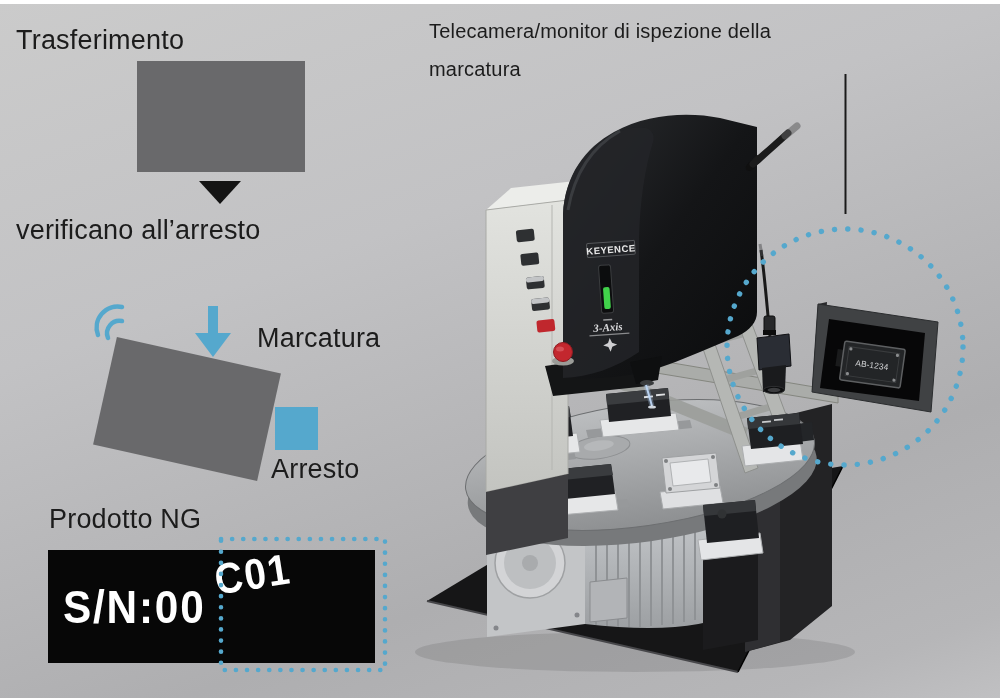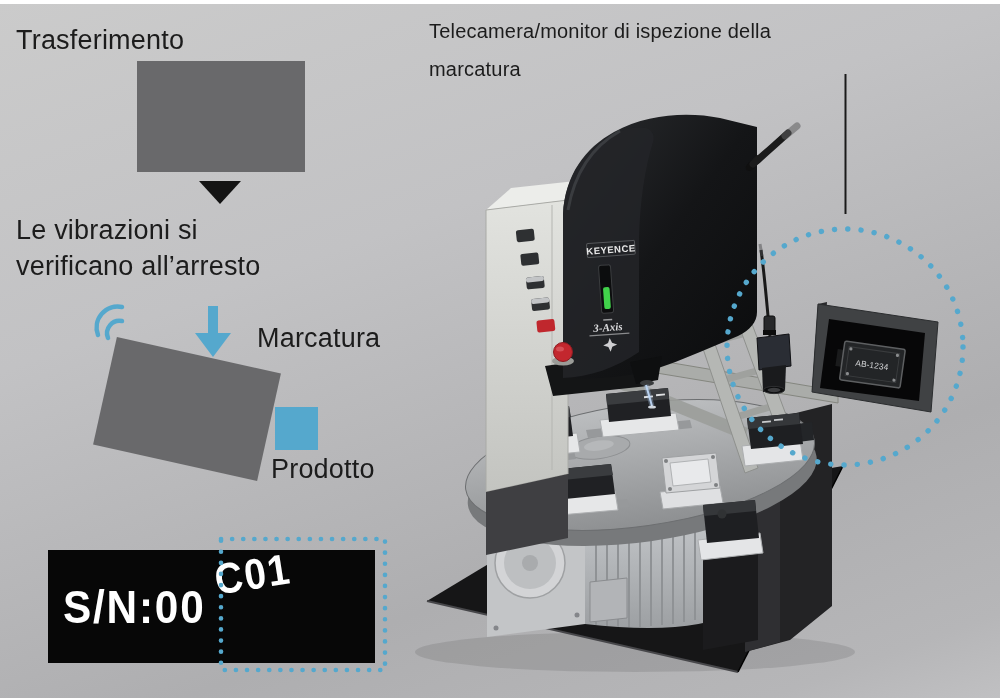--- a/index.html
+++ b/index.html
@@ -28,25 +28,25 @@
 </style>
 </head>
 <body>
 
 <div class="canvas">
 
   <div class="top-strip"></div>
 
   <div class="label" style="left:16px;top:22px;text-align:right;">Trasferimento</div>
   <div class="label" style="left:16px;top:212px;">
-    <div>Le vibrazioni si</div>
     <div>verificano all’arresto</div>
   </div>
   <div class="label" style="left:257px;top:320px;">Marcatura</div>
-  <div class="label" style="left:271px;top:451px;">Prodotto</div>
+  <div class="label" style="left:271px;top:451px;">Arresto</div>
+  <div class="label" style="left:49px;top:501px;">Prodotto NG</div>
   <div class="label big" style="left:429px;top:12px;">
     <div>Telecamera/monitor di ispezione della</div>
     <div>marcatura</div>
   </div>
 
   <div class="ng-box">
     <span class="sn-text">S/N:00</span>
     <span class="misprint-text">C01</span>
   </div>
 

